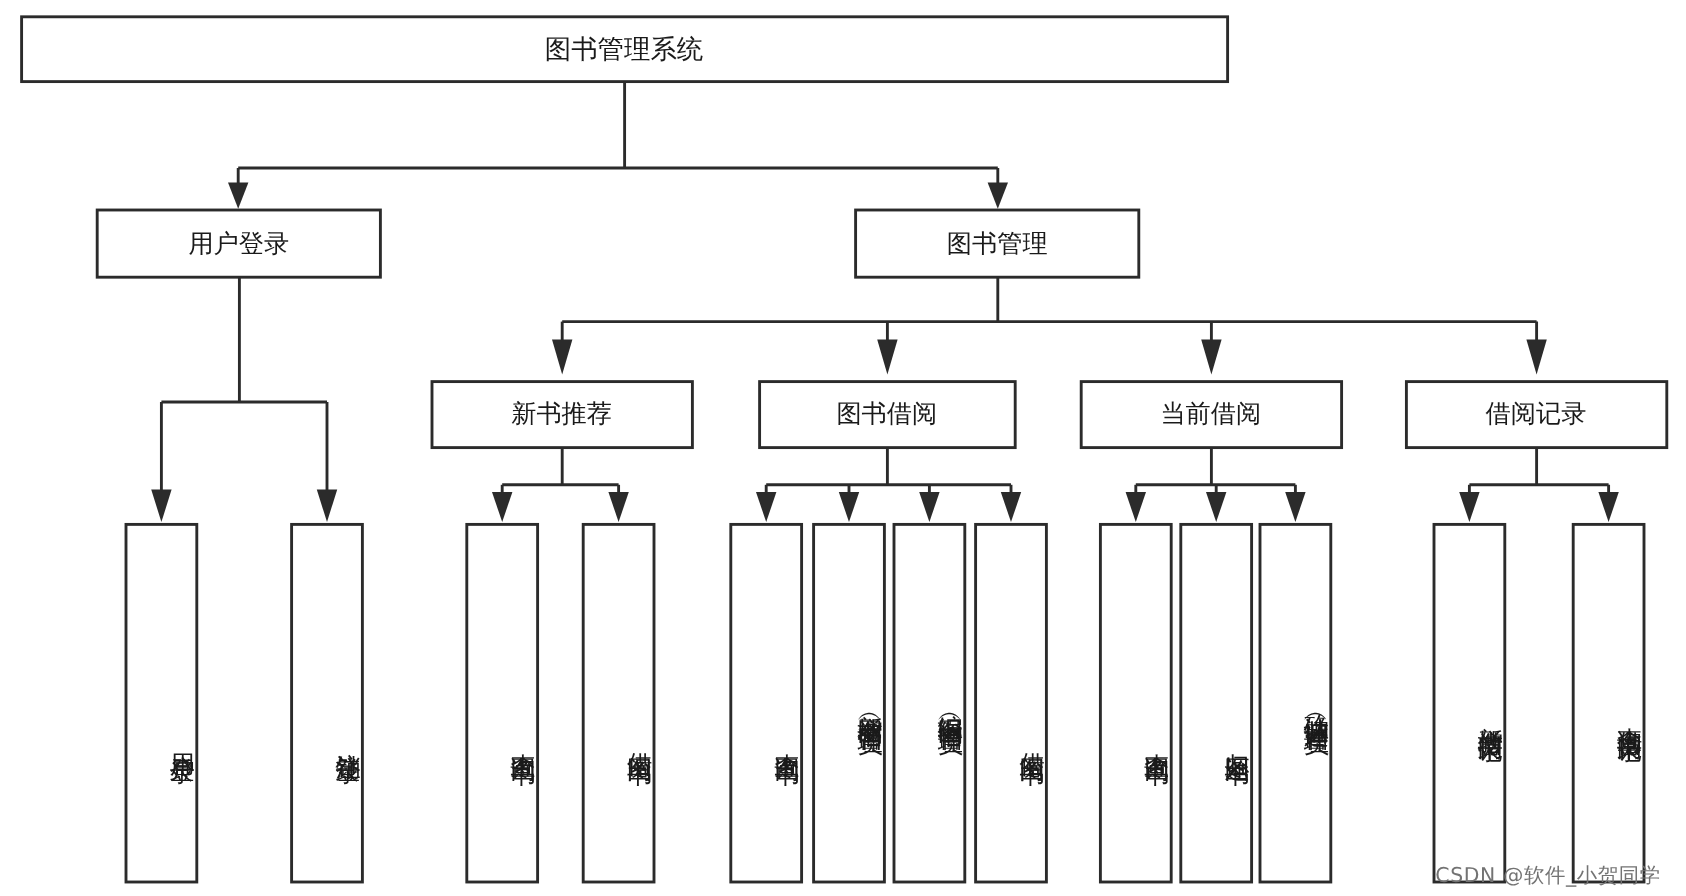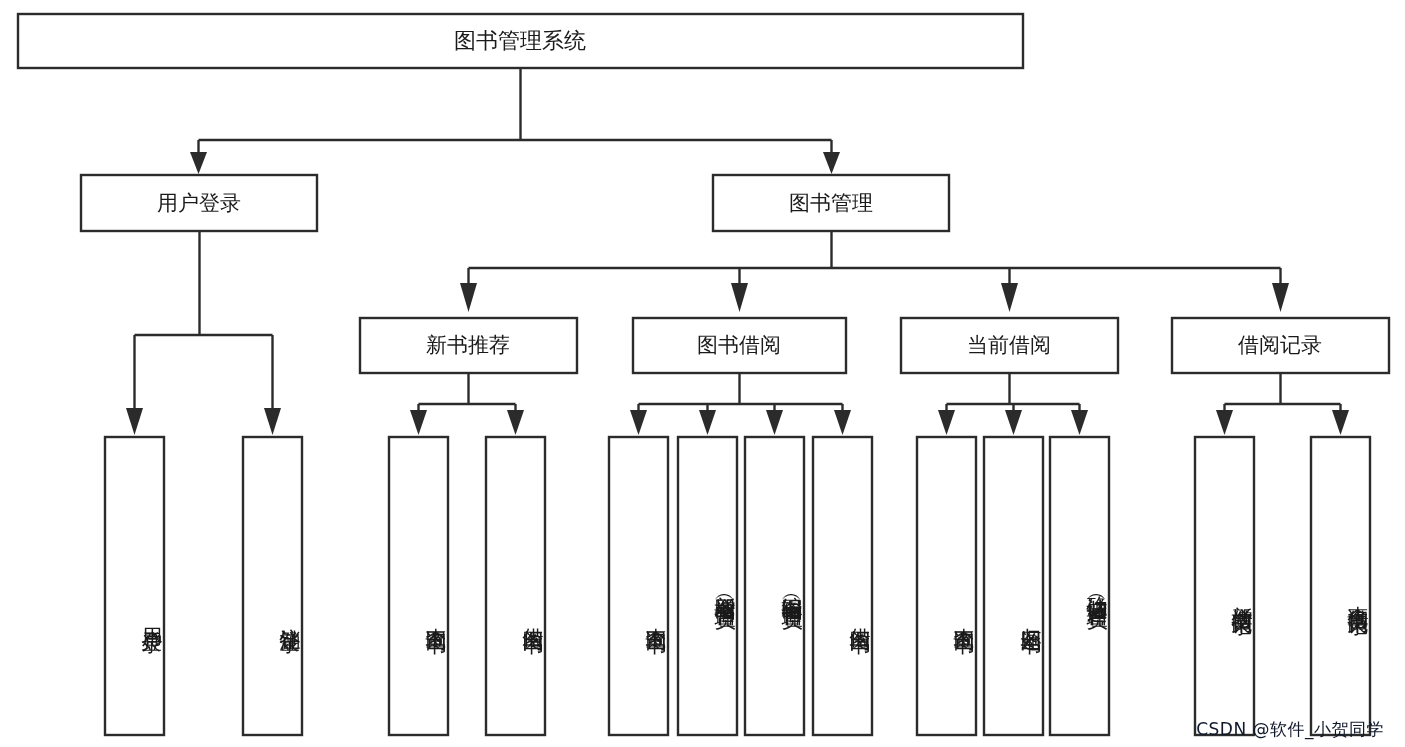--- a/index.html
+++ b/index.html
@@ -66,21 +66,21 @@
     justify-content: center;
     pointer-events: none;
     user-select: none;
   }
   .watermark {
     position: absolute;
     right: 8px;
     bottom: 6px;
     font-family: "DejaVu Sans", "Liberation Sans", sans-serif;
     font-size: 17px;
-    color: #0f172a;
+    color: #737373;
     white-space: nowrap;
     letter-spacing: 0.5px;
   }
 </style>
 </head>
 <body>
 
 <div id="diagram-root">
 
   <svg class="diagram-canvas" viewBox="0 0 1405 747">

